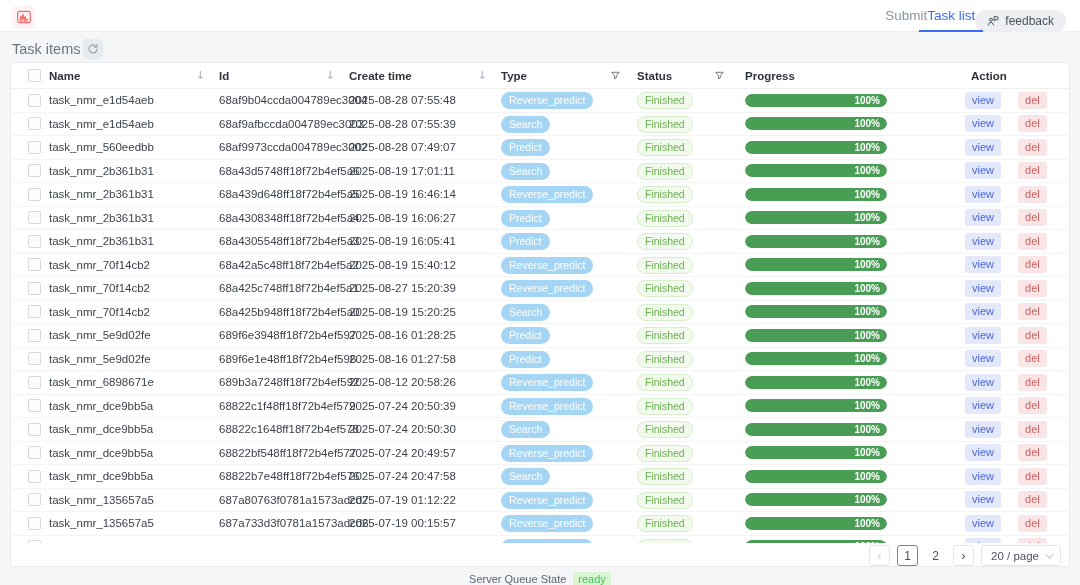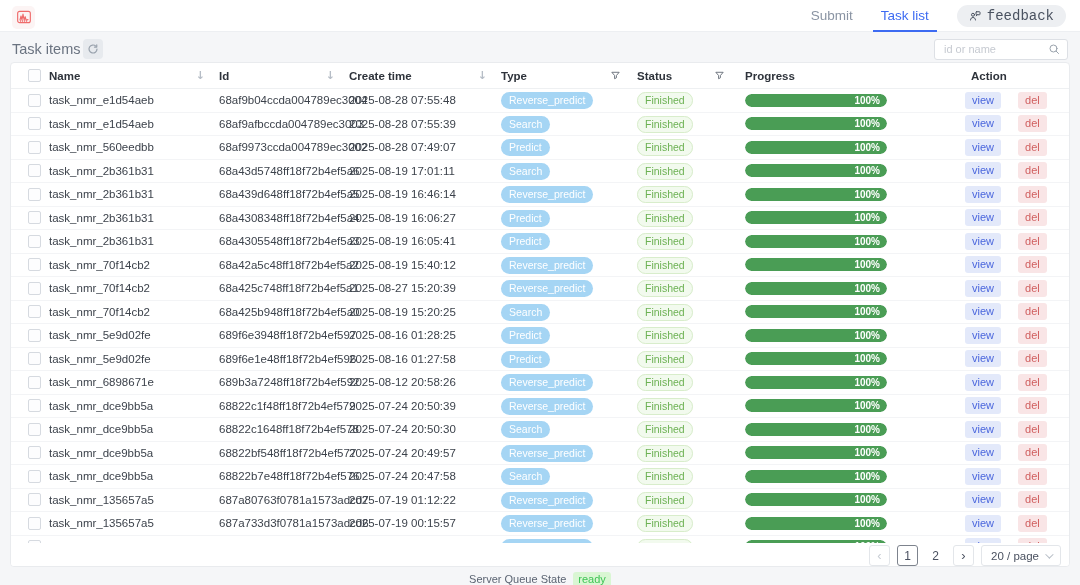--- a/index.html
+++ b/index.html
@@ -16,33 +16,33 @@
     padding:0 14px 0 12px;
   }
   .header-left { display:flex; align-items:flex-start; gap:7px; }
   .logo-box {
     width:23px; height:23px; border-radius:5px; background:#fcf4f4;
     display:flex; align-items:center; justify-content:center; margin-top:3px;
   }
   .title-col { display:flex; flex-direction:column; }
   .app-title { font-size:14.5px; font-weight:bold; color:#2a2e35; line-height:15px; margin-top:5px; }
   .app-version { font-size:10px; color:#ccd1d8; line-height:11px; margin-left:70px; }
-  .header-right { display:flex; align-items:center; gap:28px; height:32px; }
+  .header-right { display:flex; align-items:flex-end; height:32px; }
   .nav-tab {
     font-size:13.5px; color:#8a94a3; height:32px; display:flex; align-items:center;
     position:relative; cursor:pointer;
   }
   .nav-tab.active { color:#3d6bf2; }
   .nav-tab.active::after {
     content:""; position:absolute; left:-8px; right:-8px; bottom:0; height:2px; background:#3d6bf2;
   }
   .feedback-btn {
     background:#edeff2; border:none; border-radius:12px; height:22px; padding:0 12px;
-    display:flex; align-items:center; gap:6px; font-size:14px; color:#4a5260; cursor:pointer;
-    font-family:Liberation Mono, monospace;
+    display:flex; align-items:center; gap:6px; font-size:12px; color:#4a5260; cursor:pointer;
+    font-family:Liberation Sans, sans-serif;
   }
   
   .toolbar {
     height:26px; margin-top:4px; padding:0 12px;
     display:flex; align-items:center; justify-content:space-between;
   }
   .toolbar-left { display:flex; align-items:center; gap:2px; }
   .toolbar-title { font-size:14.5px; color:#6a7380; }
   .refresh-btn {
     width:20px; height:20px; border-radius:4px; background:#e7eaee; border:none;
@@ -175,29 +175,20 @@
     <span class="toolbar-title">Task items</span>
     <button class="refresh-btn">
       <span style="display:flex;">
         <svg width="12" height="12" viewBox="0 0 24 24" fill="none" stroke="#99a2ad" stroke-width="2.4" stroke-linecap="round" stroke-linejoin="round">
           <path d="M20 12a8 8 0 1 1-2.4-5.7"></path>
           <path d="M19.5 3.5v4.6h-4.6"></path>
         </svg>
       </span>
     </button>
   </div>
-  <div class="search-box">
-    <input class="search-input" value="" placeholder="id or name" style="">
-    <span style="display:flex;">
-      <svg width="12" height="12" viewBox="0 0 24 24" fill="none" stroke="#9aa3ad" stroke-width="2" stroke-linecap="round">
-        <circle cx="11" cy="11" r="7"></circle>
-          <path d="M21 21l-4.8-4.8"></path>
-      </svg>
-    </span>
-  </div>
 </div>
 
 <div class="card">
   <div class="thead">
     <div class="c-check">
         <span class="checkbox"></span>
       </div>
     <div class="c-name hcell">
       <span>Name</span>
       <span class="sorter">↓</span>

